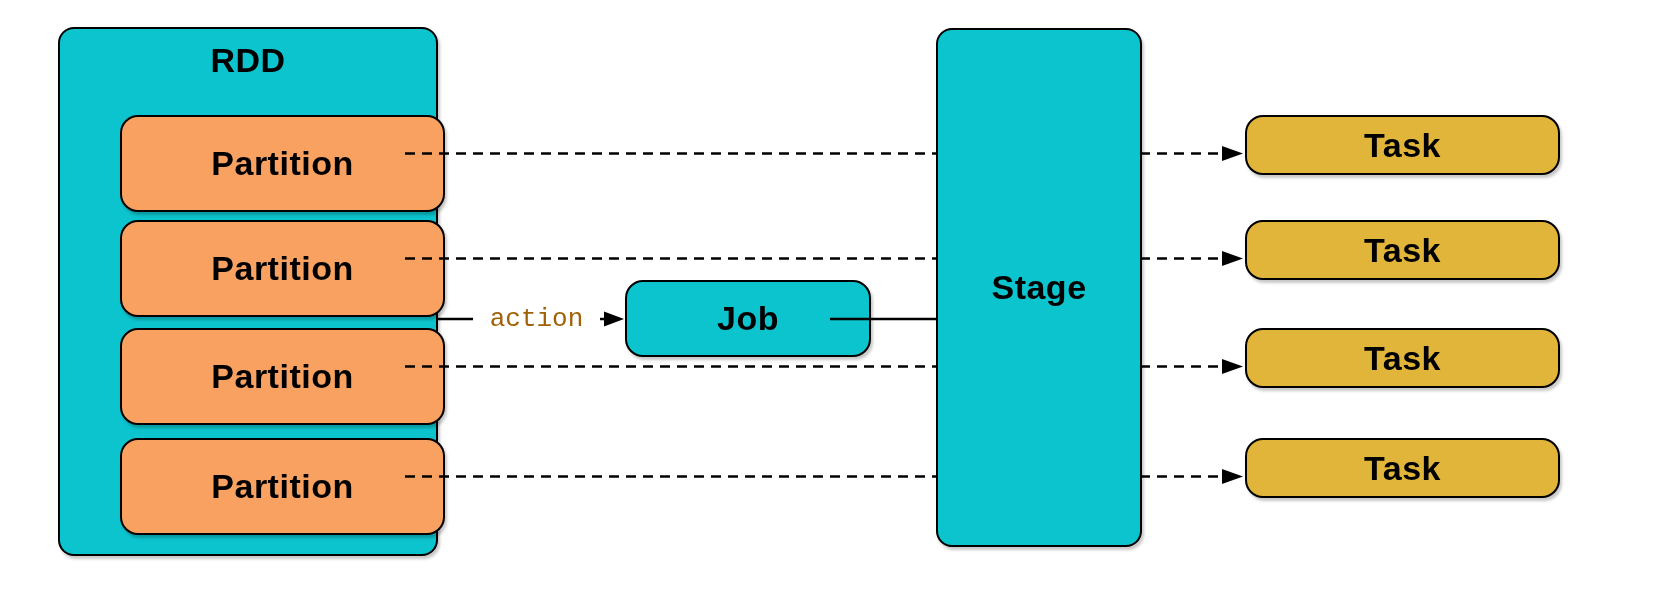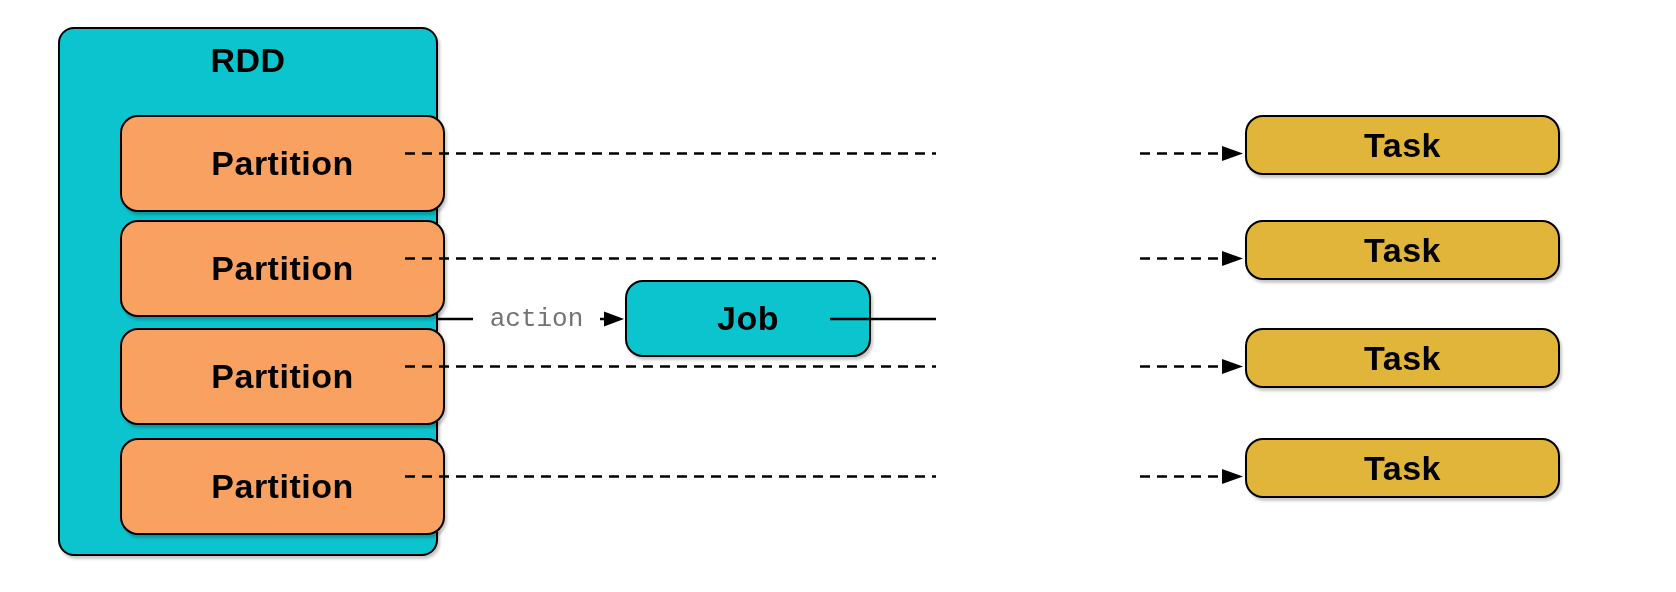--- a/index.html
+++ b/index.html
@@ -75,21 +75,21 @@
     position: absolute;
     left: 473px;
     top: 300px;
     width: 127px;
     height: 38px;
     line-height: 38px;
     text-align: center;
     background: var(--canvas, #ffffff);
     font-family: "Liberation Mono", monospace;
     font-size: 26px;
-    color: #737373;
+    color: #a16207;
     z-index: 6;
     white-space: nowrap;
   }
 </style>
 </head>
 <body>
 
 <div class="canvas">
 
   <div class="shape container-box teal rdd-box">
@@ -105,20 +105,23 @@
     </div>
     <div class="shape node-box orange partition" style="top:409px;">
       <span class="shape-label">Partition</span>
     </div>
   </div>
 
   <div class="shape node-box teal job-box">
     <span class="shape-label">Job</span>
   </div>
 
+  <div class="shape container-box teal stage-box" style="display:flex;align-items:center;justify-content:center;">
+    <span class="shape-label">Stage</span>
+  </div>
 
   <div class="shape node-box gold task" style="top:115px;">
     <span class="shape-label">Task</span>
   </div>
   <div class="shape node-box gold task" style="top:220px;">
     <span class="shape-label">Task</span>
   </div>
   <div class="shape node-box gold task" style="top:328px;">
     <span class="shape-label">Task</span>
   </div>

